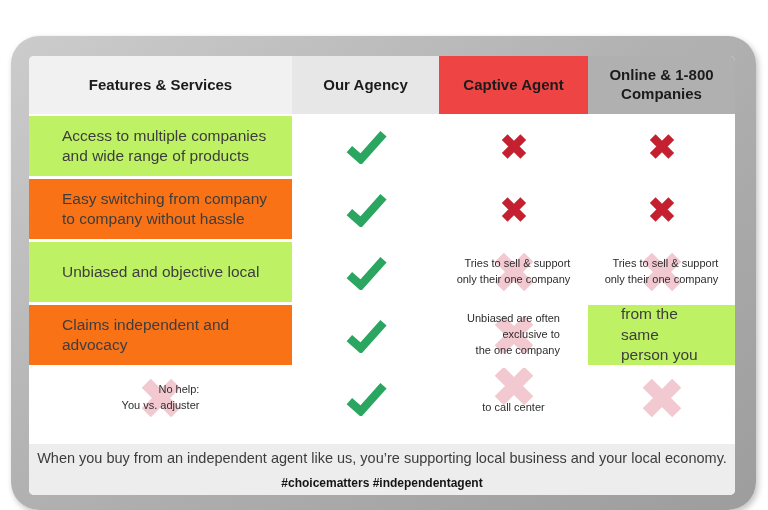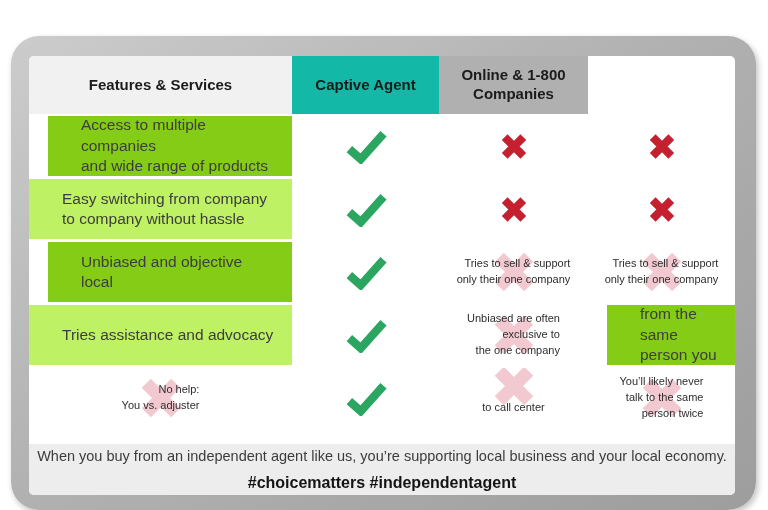--- a/index.html
+++ b/index.html
@@ -48,21 +48,21 @@
     justify-content: center;
     text-align: center;
     font-weight: bold;
     font-size: 15px;
     color: #1b1b1b;
     white-space: pre-line;
     line-height: 1.25;
   }
   .h-features { background: #f1f1f1; }
   .h-agency   { background: #e7e7e7; }
-  .h-captive  { background: #14b8a6; }
+  .h-captive  { background: #ef4444; }
   .h-online   { background: #b0b0b0; }
   .body-grid {
     grid-template-rows: repeat(5, 60px);
     row-gap: 3px;
     margin-top: 2px;
     background: #ffffff;
   }
   .cell {
     position: relative;
     display: flex;
@@ -72,22 +72,22 @@
     overflow: hidden;
   }
   .feature {
     justify-content: flex-start;
     padding: 0 18px 0 33px;
     font-size: 15.5px;
     color: #3d3d3d;
     line-height: 1.32;
     white-space: pre-line;
   }
-  .row-blue { background: #84cc16; margin-left: 19px; }
-  .row-gray { background: #bef264; }
+  .row-blue { background: #bef264; }
+  .row-gray { background: #f97316; }
   .check-icon-svg { width: 44px; height: 35px; display: block; }
   .cross-icon-svg { width: 30px; height: 29px; display: block; }
   .note-text {
     position: relative;
     z-index: 2;
     font-size: 11px;
     color: #2d2d2d;
     line-height: 1.45;
     text-align: right;
     white-space: pre-line;
@@ -112,34 +112,35 @@
     align-items: center;
     justify-content: center;
     text-align: center;
     gap: 10px;
   }
   .footer-line1 {
     font-size: 14.5px;
     color: #3c3c3c;
   }
   .footer-line2 {
-    font-size: 16px;
+    font-size: 12px;
     font-weight: bold;
     color: #141414;
   }
 </style>
 </head>
 <body>
 
 <div class="stage">
   <div class="device">
     <div class="card">
 
       <div class="header-grid">
         <div class="hcell h-features">Features &amp; Services</div>
+        <div class="hcell h-agency">Our Agency</div>
         <div class="hcell h-captive">Captive Agent</div>
         <div class="hcell h-online">Online &amp; 1-800
 Companies</div>
       </div>
 
       <div class="body-grid">
 
         <div class="cell feature row-blue">Access to multiple companies
 and wide range of products</div>
         <div class="cell">
@@ -190,21 +191,21 @@
 only their one company</div>
         </div>
         <div class="cell">
           <svg class="watermark" viewBox="0 0 100 100">
               <path d="M18 18 L82 82 M82 18 L18 82" stroke="#f2c9d0" stroke-width="28"></path>
             </svg>
           <div class="note-text">Tries to sell &amp; support
 only their one company</div>
         </div>
 
-        <div class="cell feature row-gray">Tries assistance and advocacy</div>
+        <div class="cell feature row-gray">Claims independent and advocacy</div>
         <div class="cell">
           <svg class="check-icon-svg" viewBox="0 0 100 80">
               <path d="M12 46 L38 69 L90 11" fill="none" stroke="#2aa661" stroke-width="19" stroke-linejoin="miter"></path>
             </svg>
         </div>
         <div class="cell">
           <svg class="watermark" viewBox="0 0 100 100">
               <path d="M18 18 L82 82 M82 18 L18 82" stroke="#f2c9d0" stroke-width="28"></path>
             </svg>
           <div class="note-text">Unbiased are often
@@ -229,23 +230,20 @@
         <div class="cell">
           <svg class="watermark wm-high" viewBox="0 0 100 100">
               <path d="M18 18 L82 82 M82 18 L18 82" stroke="#f2c9d0" stroke-width="28"></path>
             </svg>
           <div class="note-text text-low">to call center</div>
         </div>
         <div class="cell">
           <svg class="watermark" viewBox="0 0 100 100">
               <path d="M18 18 L82 82 M82 18 L18 82" stroke="#f2c9d0" stroke-width="28"></path>
             </svg>
-          <div class="note-text">You’ll likely never
-talk to the same
-person twice</div>
         </div>
 
       </div>
 
       <div class="footer">
         <div class="footer-line1">When you buy from an independent agent like us, you’re supporting local business and your local economy.</div>
         <div class="footer-line2">#choicematters #independentagent</div>
       </div>
 
     </div>

